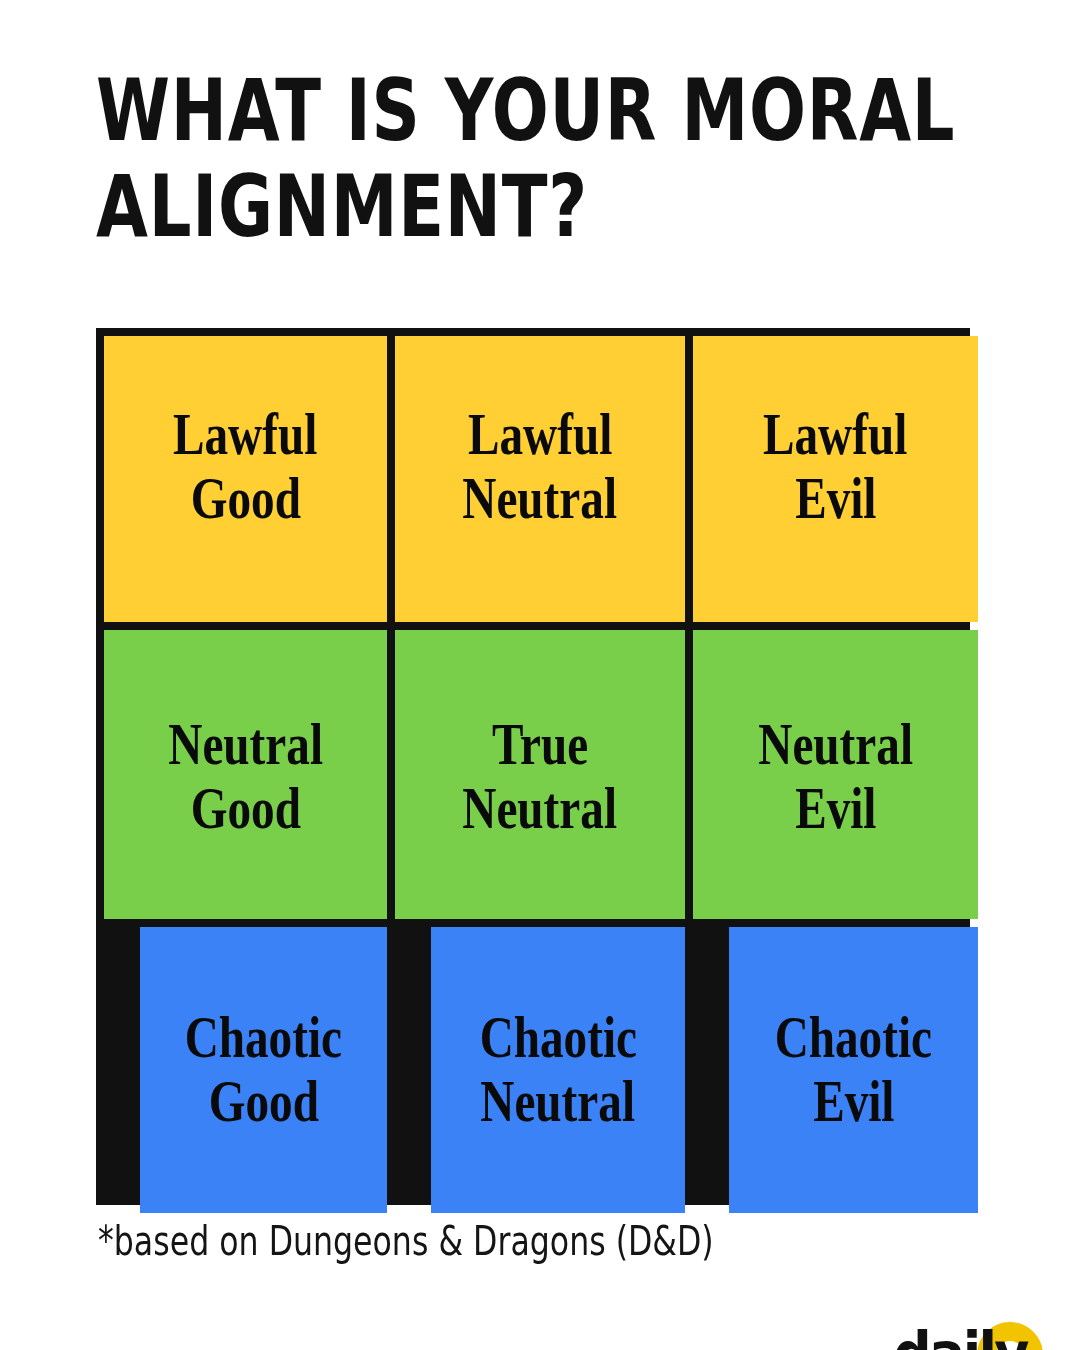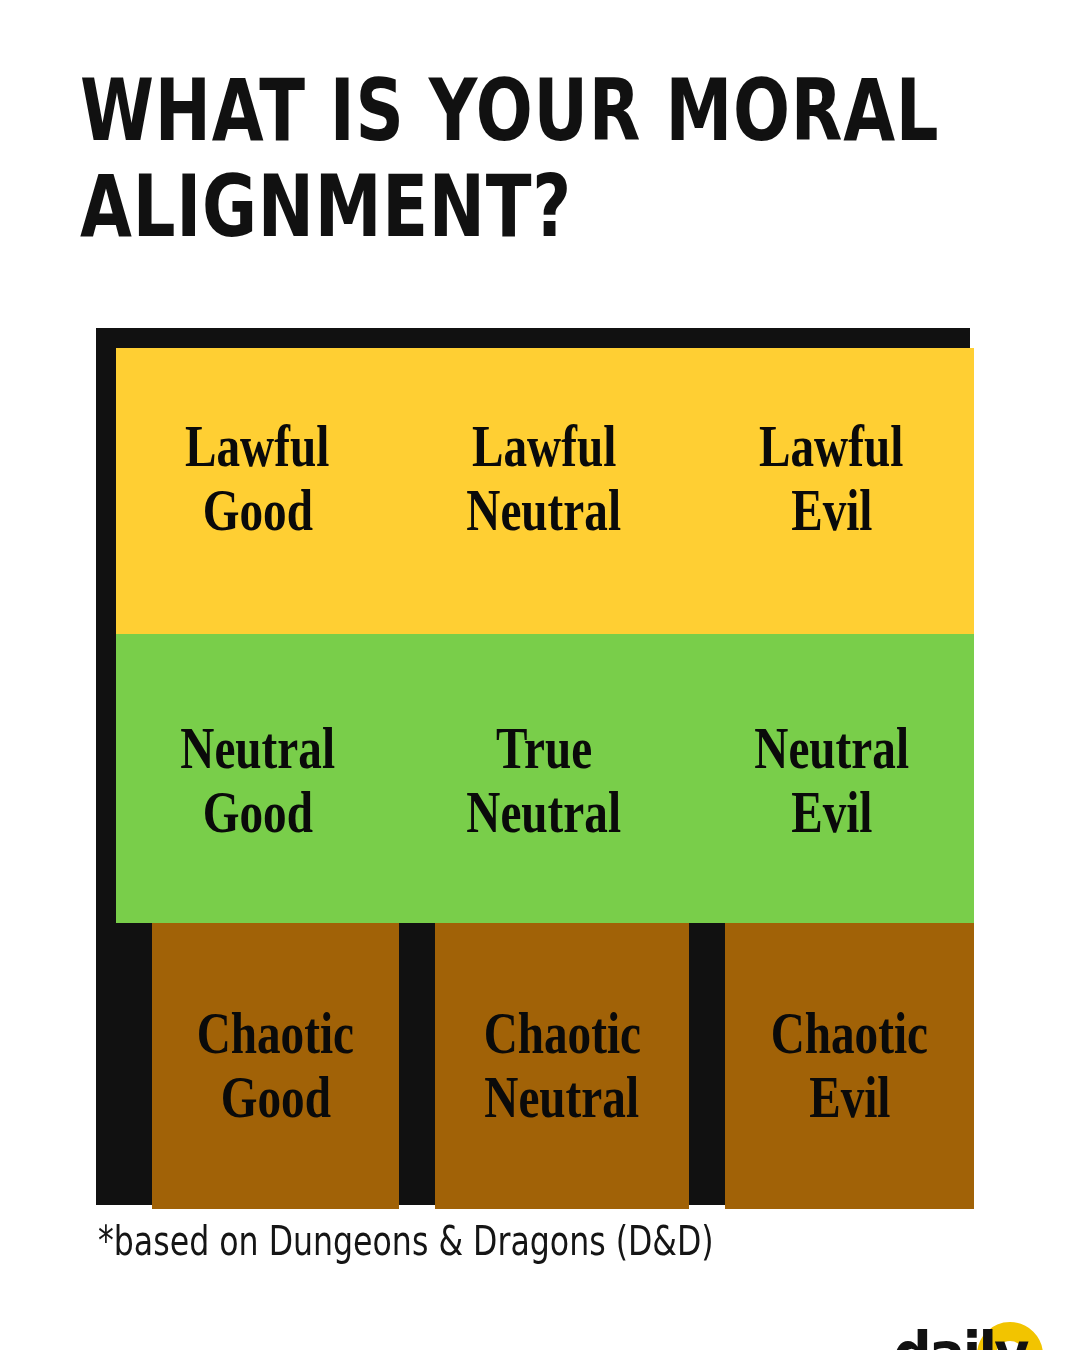--- a/index.html
+++ b/index.html
@@ -11,21 +11,21 @@
     width: 1080px;
     height: 1350px;
     position: relative;
     overflow: hidden;
     font-family: "Liberation Sans", sans-serif;
   }
 
   
   #title-block {
     position: absolute;
-    left: 80px;
+    left: 96px;
     top: 62px;
     width: 900px;
   }
   .title-line {
     font-family: "DejaVu Sans", sans-serif;
     font-weight: 700;
     font-size: 86px;
     line-height: 96px;
     letter-spacing: 1px;
     color: #111111;
@@ -38,35 +38,36 @@
   #alignment-grid {
     position: absolute;
     left: 96px;
     top: 328px;
     width: 874px;
     height: 877px;
     background: #111111;
     display: grid;
     grid-template-columns: 283px 290px 285px;
     grid-template-rows: 286px 289px 286px;
-    padding: 20px;
+    gap: 8px;
+    padding: 8px;
     box-sizing: border-box;
   }
   .grid-cell {
     position: relative;
     display: flex;
     flex-direction: column;
     align-items: center;
     justify-content: flex-start;
     box-sizing: border-box;
     overflow: hidden;
   }
   .grid-cell.row-0 { background: #ffcf33; padding-top: 66px; }
   .grid-cell.row-1 { background: #79ce4a; padding-top: 82px; }
-  .grid-cell.row-2 { background: #a16207; padding-top: 78px; margin-left: 36px; }
+  .grid-cell.row-2 { background: #3b82f6; padding-top: 78px; margin-left: 36px; }
 
   .cell-line {
     font-family: "Liberation Serif", serif;
     font-weight: 700;
     font-size: 59px;
     line-height: 64px;
     color: #0a0a0a;
     transform: scaleX(0.80);
     transform-origin: center center;
     white-space: nowrap;

